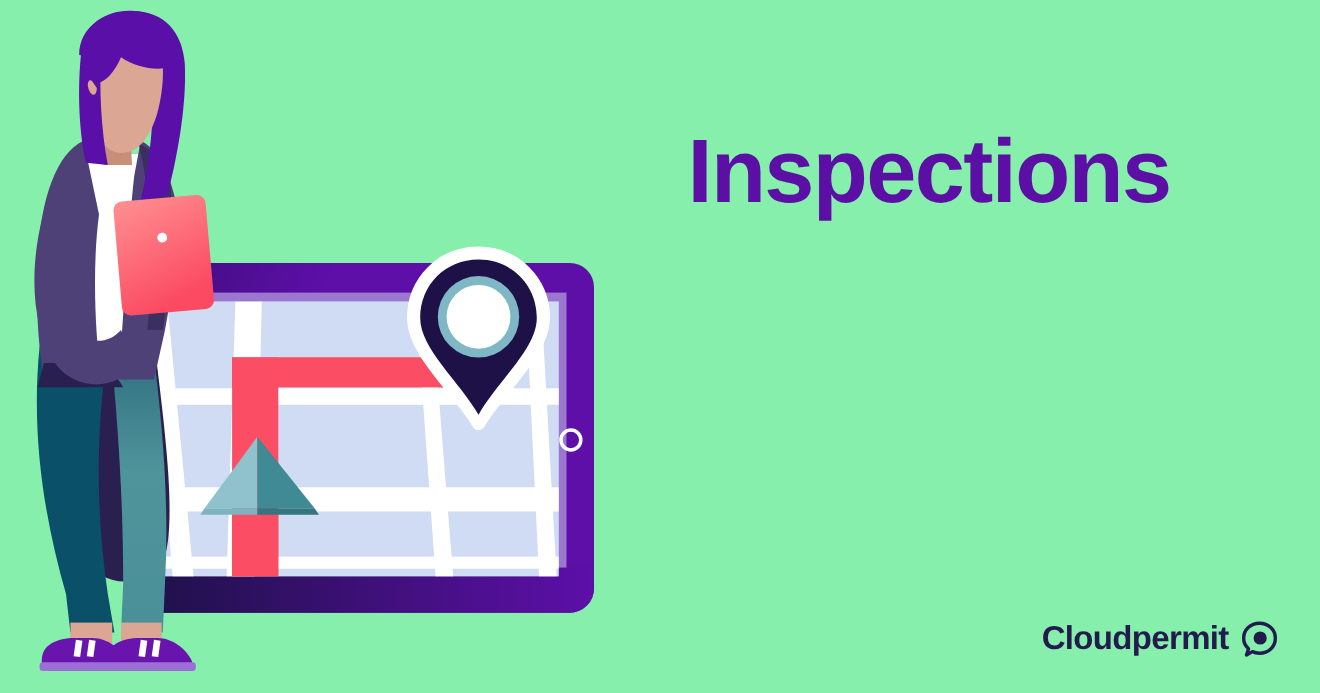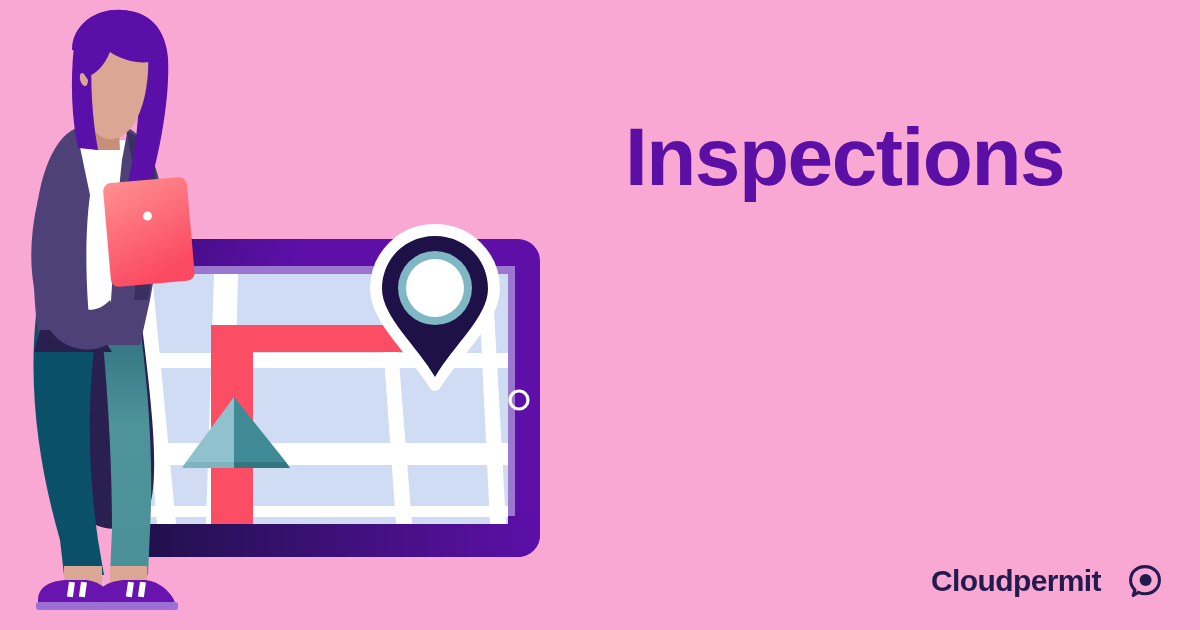--- a/index.html
+++ b/index.html
@@ -6,21 +6,21 @@
   * { margin:0; padding:0; box-sizing:border-box; }
   html, body {
     width:1200px; height:630px;
     background:#ffffff;
     font-family:"Liberation Sans", sans-serif;
     overflow:hidden;
   }
   .canvas {
     position:relative;
     width:1200px; height:630px;
-    background:#f9a8d4;
+    background:#86efac;
   }
 
   
   .illustration {
     position:absolute;
     left:0; top:0;
     width:600px; height:630px;
   }
   .illustration svg { display:block; width:600px; height:630px; }
 
@@ -47,21 +47,21 @@
     font-size:26.5px;
     line-height:41px;
     font-weight:400;
     color:#2a2050;
   }
   .brand {
     position:absolute;
     right:18px; bottom:32px;
     display:flex;
     align-items:center;
-    gap:27px;
+    gap:11px;
   }
   .brand-word {
     font-size:30px;
     font-weight:700;
     letter-spacing:-0.6px;
     color:#231b4d;
     line-height:1;
   }
   .brand-mark { display:block; width:34px; height:34px; }
 </style>

